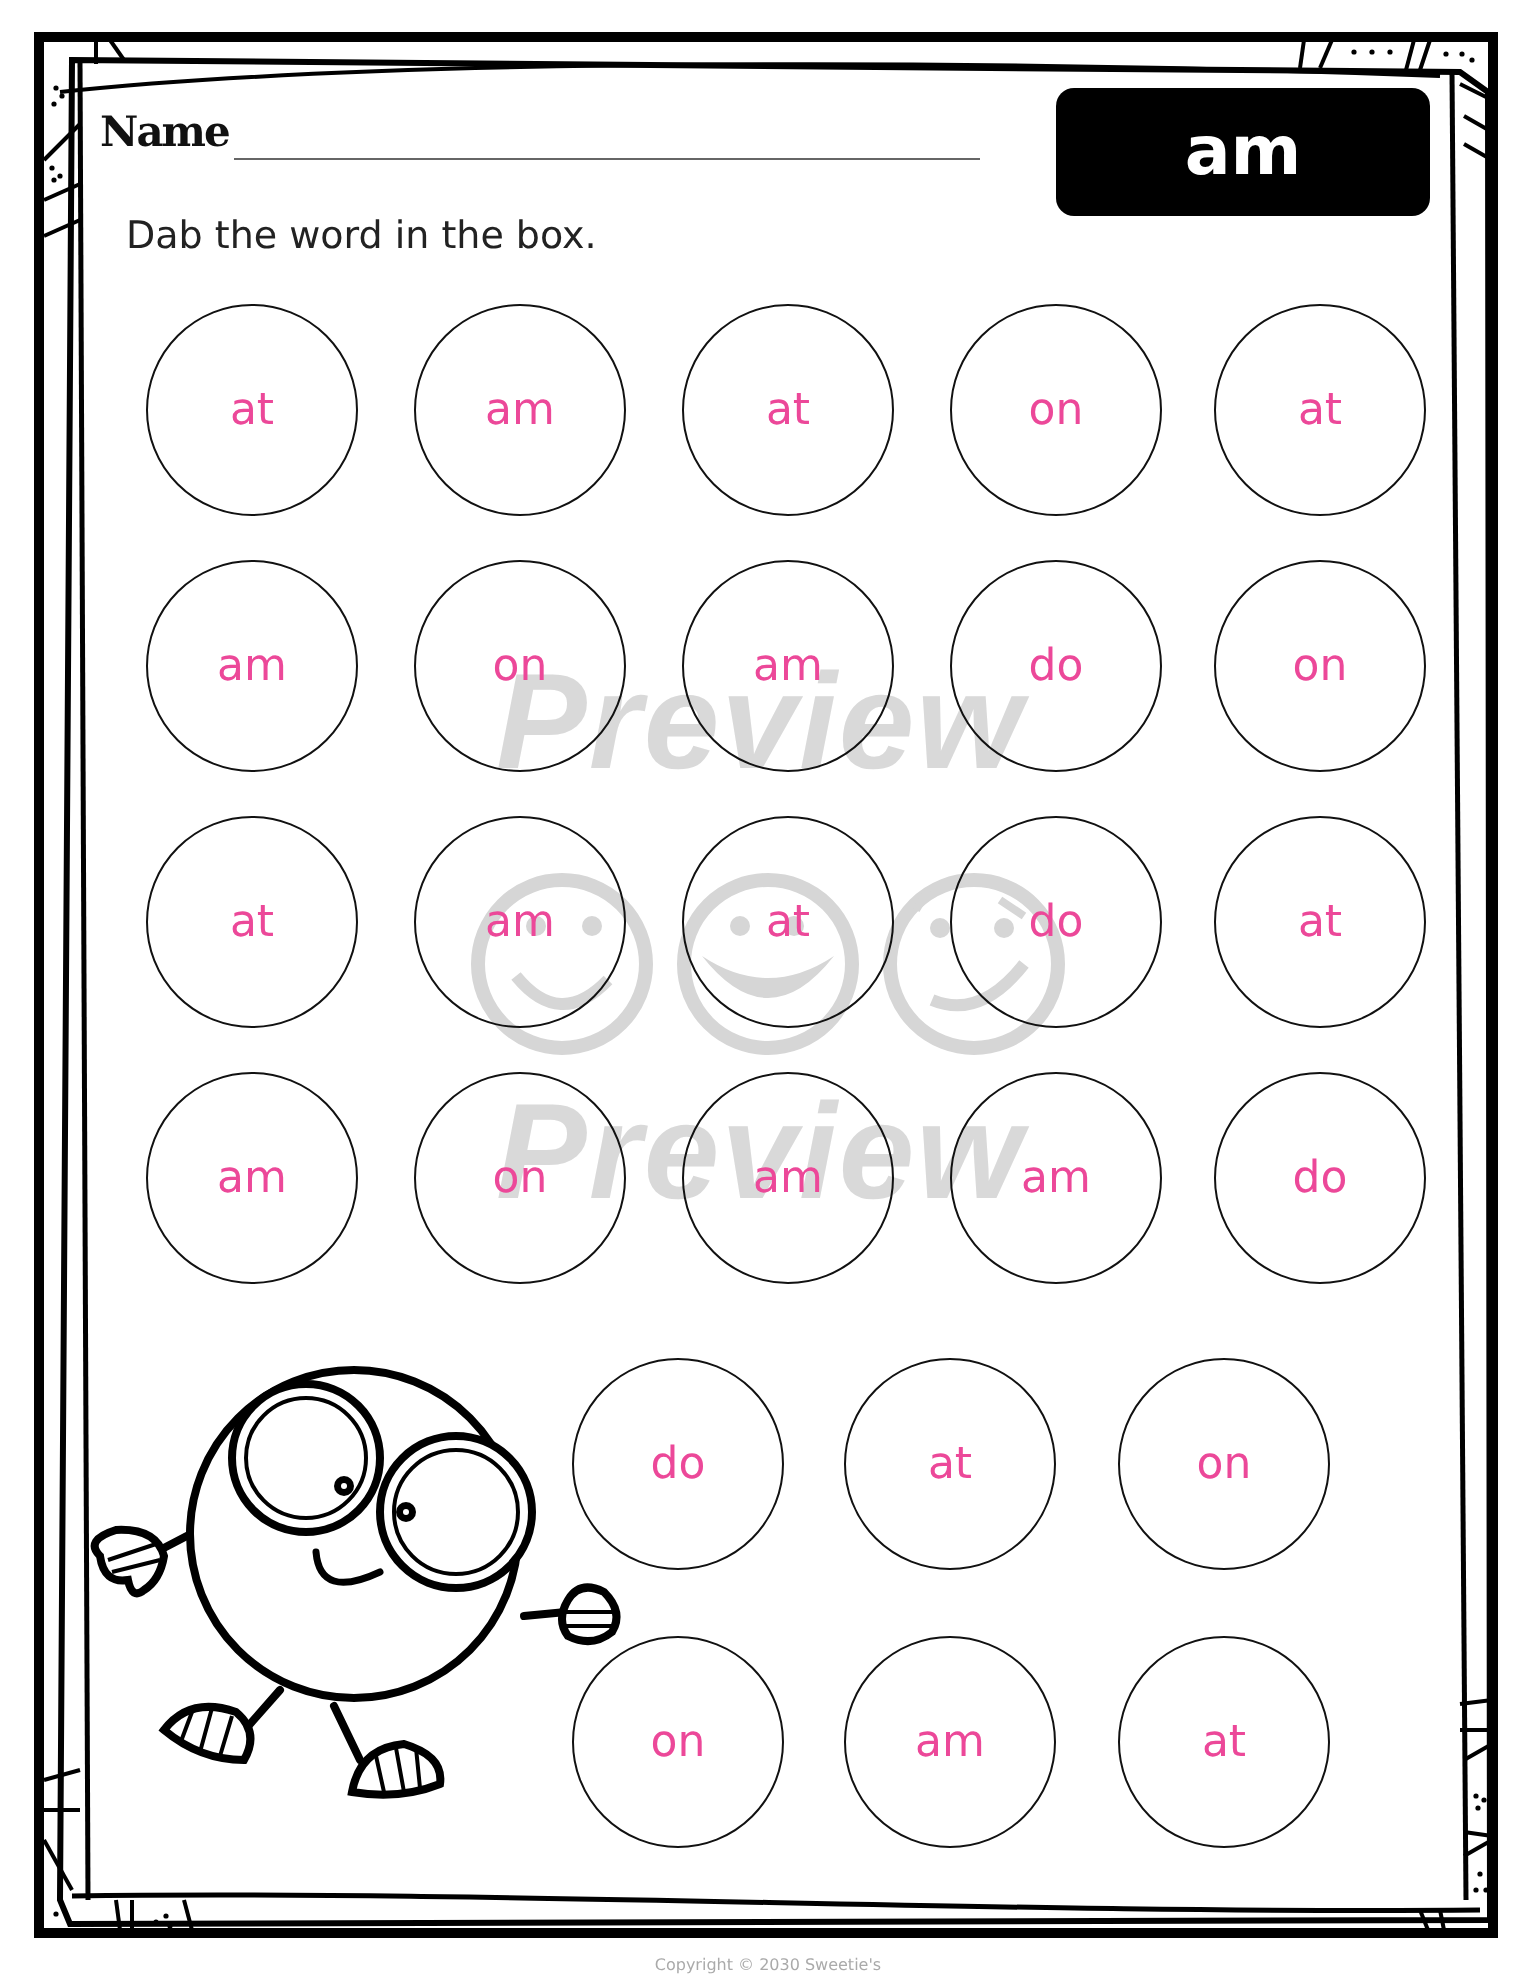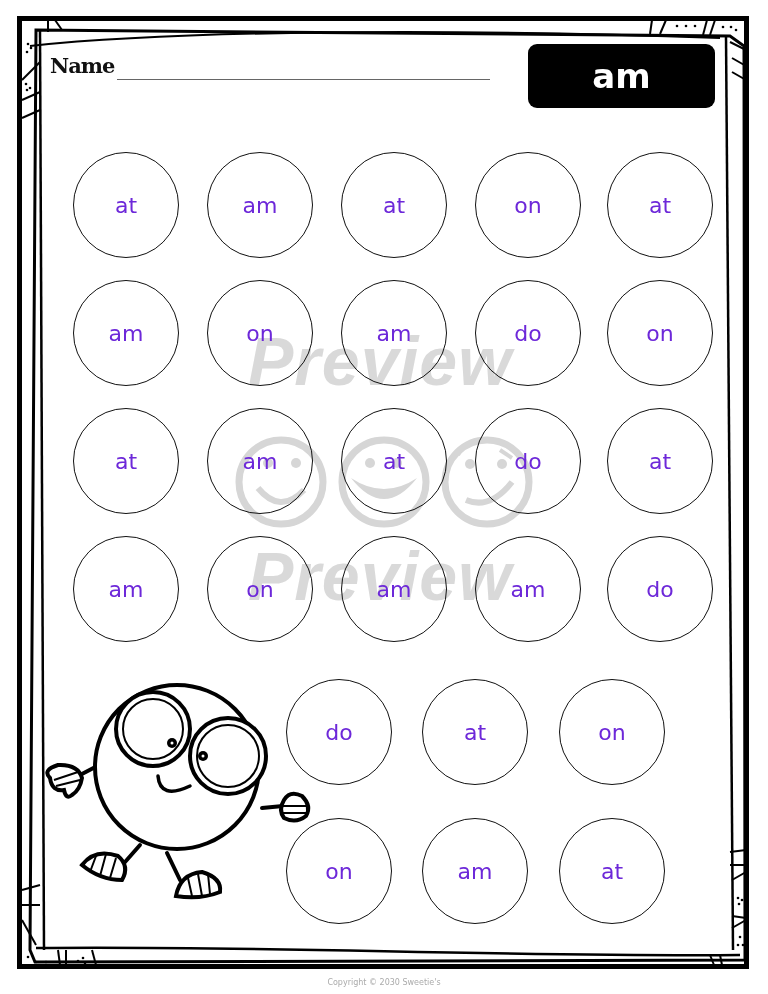--- a/index.html
+++ b/index.html
@@ -4,21 +4,21 @@
 <style>
   html, body { margin:0; padding:0; background:#ffffff; }
   body { width:768px; height:994px; position:relative; overflow:hidden; font-family:"DejaVu Sans", sans-serif; }
   .page { position:absolute; left:0; top:0; width:745px; height:994px; }
   .outer-frame { position:absolute; left:17px; top:16px; width:732px; height:953px; border:5px solid #000; box-sizing:border-box; }
   .border-svg { position:absolute; left:0; top:0; }
   .name-label { position:absolute; left:50px; top:53px; font-family:"DejaVu Serif", serif; font-weight:bold; font-size:21px; letter-spacing:-1px; color:#111; }
   .name-line { position:absolute; left:117px; top:79px; width:373px; height:1px; background:#666; }
   .target-box { position:absolute; left:528px; top:44px; width:187px; height:64px; background:#000; border-radius:9px; color:#fff; display:flex; align-items:center; justify-content:center; font-family:"DejaVu Sans", sans-serif; font-weight:bold; font-size:34px; }
   .instruction { position:absolute; left:63px; top:107px; font-family:"DejaVu Sans", sans-serif; font-size:19px; color:#222; }
-  .dot { position:absolute; width:106px; height:106px; border:1.5px solid #111; border-radius:50%; box-sizing:border-box; display:flex; align-items:center; justify-content:center; font-family:"DejaVu Sans", sans-serif; font-size:22px; color:#6d28d9; background:transparent; cursor:pointer; }
+  .dot { position:absolute; width:106px; height:106px; border:1.5px solid #111; border-radius:50%; box-sizing:border-box; display:flex; align-items:center; justify-content:center; font-family:"DejaVu Sans", sans-serif; font-size:22px; color:#ec4899; background:transparent; cursor:pointer; }
   .watermark { position:absolute; left:0; top:0; pointer-events:none; }
   .wm-text { position:absolute; font-family:Liberation Sans, sans-serif; font-weight:bold; font-style:italic; font-size:68px; color:#d3d3d3; opacity:0.85; letter-spacing:1px; pointer-events:none; }
   .copyright { position:absolute; left:0; width:768px; top:978px; text-align:center; font-family:"DejaVu Sans", sans-serif; font-size:8px; color:#aaa; }
   .character { position:absolute; left:38px; top:680px; }
 </style>
 </head>
 <body>
 
 <div class="page">
 
@@ -83,20 +83,21 @@
 
     <line x1="48" y1="20" x2="48" y2="32" stroke="#000" stroke-width="2"></line>
     <line x1="55" y1="20" x2="62" y2="30" stroke="#000" stroke-width="2"></line>
   </svg>
 
   <div class="name-label">Name</div>
   <div class="name-line"></div>
   <div class="target-box">
     <span>am</span>
   </div>
+  <div class="instruction">Dab the word in the box.</div>
 
   <div class="wm-text" style="left:248px; top:322px;">Preview</div>
   <div class="wm-text" style="left:248px; top:537px;">Preview</div>
   <svg class="watermark" width="768" height="994" viewBox="0 0 768 994">
     <g fill="none" stroke="#d6d6d6" stroke-width="7">
       <circle cx="281" cy="482" r="42"></circle>
       <circle cx="384" cy="482" r="42"></circle>
       <circle cx="487" cy="482" r="42"></circle>
     </g>
     <g fill="#d6d6d6">

